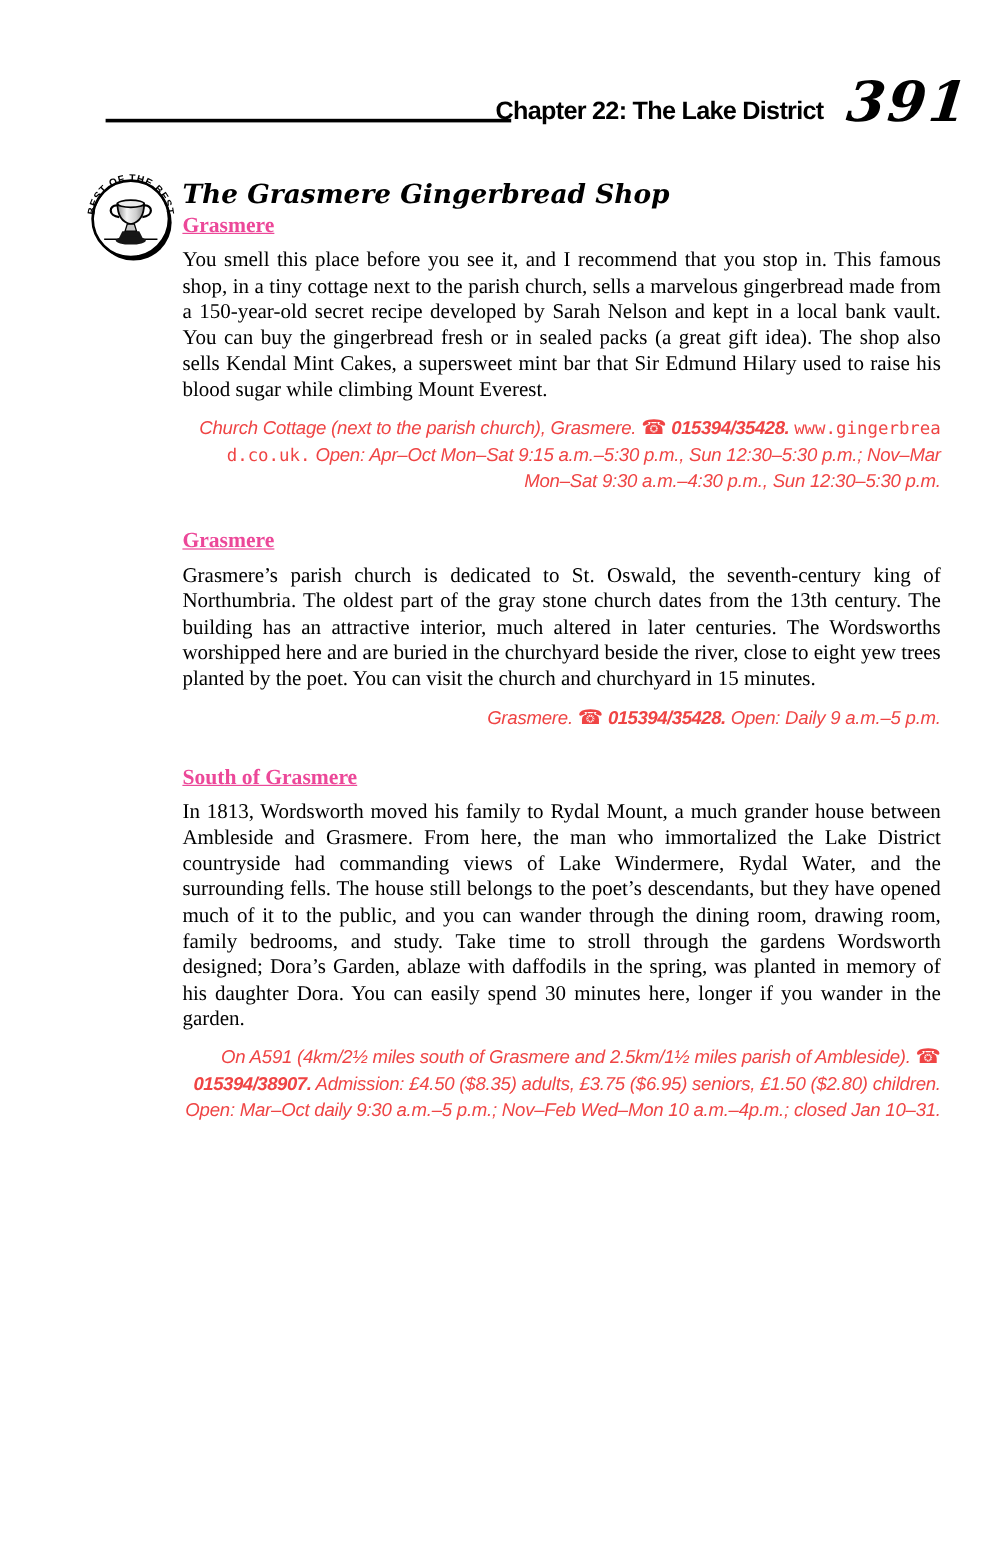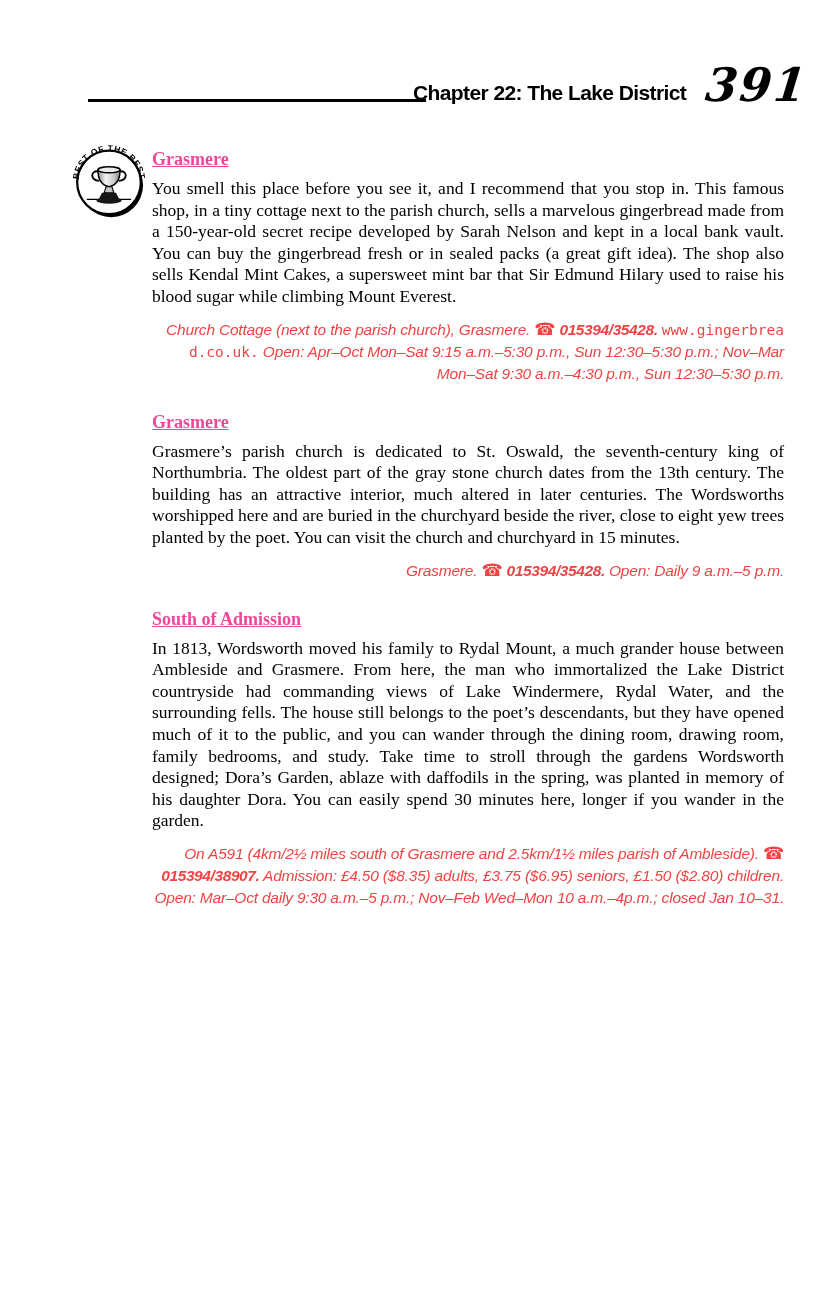--- a/index.html
+++ b/index.html
@@ -82,20 +82,21 @@
         <path d="M46,59 l-2.5,8 h13 l-2.5,-8 z" fill="#c4c4c4" stroke="#000" stroke-width="1.5"></path>
         <path d="M40.5,67 h19 l4.5,9 h-28 z" fill="#161616"></path>
         <ellipse cx="50" cy="77.5" rx="17" ry="4.5" fill="#161616"></ellipse>
       </g>
     </svg>
   </div>
 
   <main class="content">
 
     <section class="entry">
+      <h2 class="entry-title">The Grasmere Gingerbread Shop</h2>
       <h3 class="entry-sub">Grasmere</h3>
       <p class="entry-body">You smell this place before you see it, and I recommend that you stop in. This famous shop, in a tiny cottage next to the parish church, sells a marvelous gingerbread made from a 150-year-old secret recipe developed by Sarah Nelson and kept in a local bank vault. You can buy the gingerbread fresh or in sealed packs (a great gift idea). The shop also sells Kendal Mint Cakes, a supersweet mint bar that Sir Edmund Hilary used to raise his blood sugar while climbing Mount Everest.</p>
       <p class="listing">
         <span class="addr">Church Cottage (next to the parish church), Grasmere.</span>
         <span class="phone-icon">☎</span>
         <span class="phone">015394/35428.</span>
         <span class="url">www.gingerbread.co.uk.</span>
         <span class="details">Open: Apr–Oct Mon–Sat 9:15 a.m.–5:30 p.m., Sun 12:30–5:30 p.m.; Nov–Mar Mon–Sat 9:30 a.m.–4:30 p.m., Sun 12:30–5:30 p.m.</span>
       </p>
     </section>
@@ -105,21 +106,21 @@
       <p class="entry-body">Grasmere’s parish church is dedicated to St. Oswald, the seventh-century king of Northumbria. The oldest part of the gray stone church dates from the 13th century. The building has an attractive interior, much altered in later centuries. The Wordsworths worshipped here and are buried in the churchyard beside the river, close to eight yew trees planted by the poet. You can visit the church and churchyard in 15 minutes.</p>
       <p class="listing">
         <span class="addr">Grasmere.</span>
         <span class="phone-icon">☎</span>
         <span class="phone">015394/35428.</span>
         <span class="details">Open: Daily 9 a.m.–5 p.m.</span>
       </p>
     </section>
 
     <section class="entry">
-      <h3 class="entry-sub">South of Admission</h3>
+      <h3 class="entry-sub">South of Grasmere</h3>
       <p class="entry-body">In 1813, Wordsworth moved his family to Rydal Mount, a much grander house between Ambleside and Grasmere. From here, the man who immortalized the Lake District countryside had commanding views of Lake Windermere, Rydal Water, and the surrounding fells. The house still belongs to the poet’s descendants, but they have opened much of it to the public, and you can wander through the dining room, drawing room, family bedrooms, and study. Take time to stroll through the gardens Wordsworth designed; Dora’s Garden, ablaze with daffodils in the spring, was planted in memory of his daughter Dora. You can easily spend 30 minutes here, longer if you wander in the garden.</p>
       <p class="listing">
         <span class="addr">On A591 (4km/2½ miles south of Grasmere and 2.5km/1½ miles parish of Ambleside).</span>
         <span class="phone-icon">☎</span>
         <span class="phone">015394/38907.</span>
         <span class="details">Admission: £4.50 ($8.35) adults, £3.75 ($6.95) seniors, £1.50 ($2.80) children. Open: Mar–Oct daily 9:30 a.m.–5 p.m.; Nov–Feb Wed–Mon 10 a.m.–4p.m.; closed Jan 10–31.</span>
       </p>
     </section>
 
   </main>

